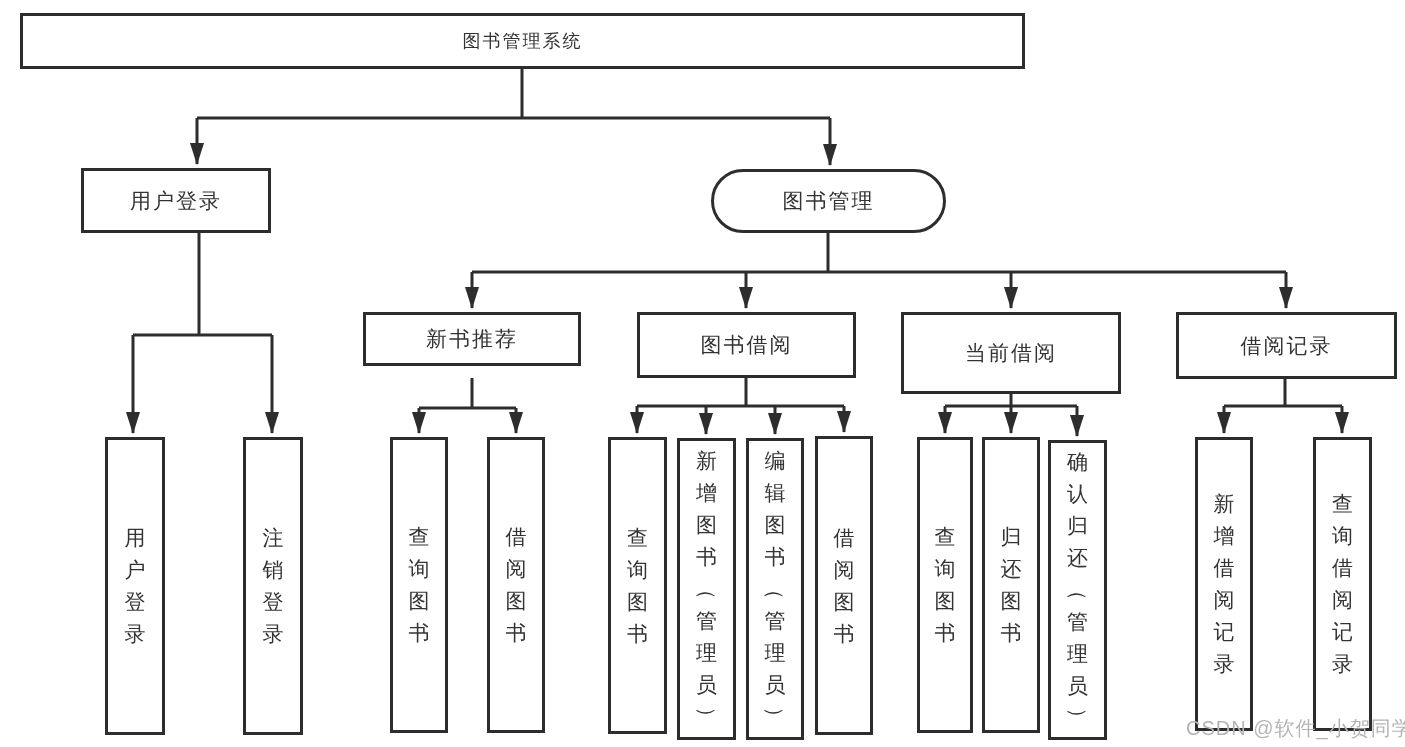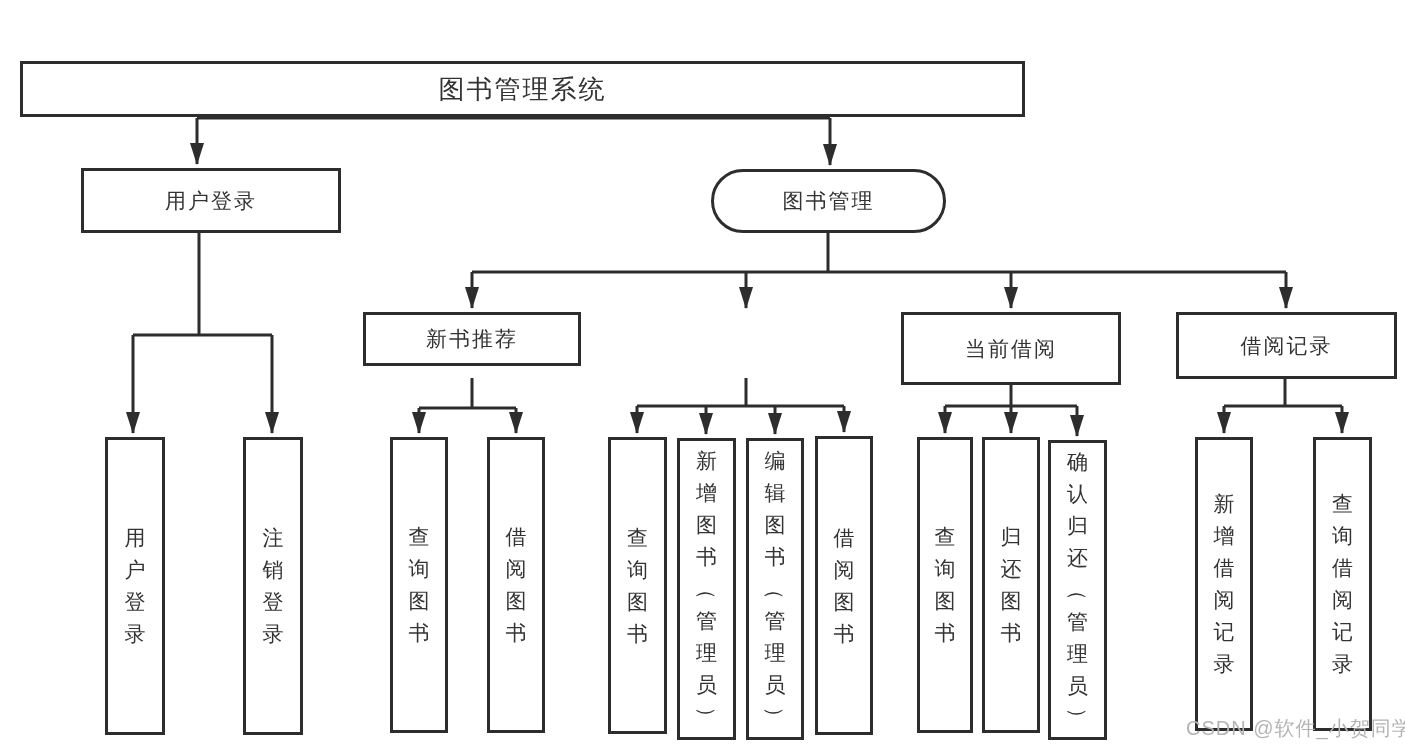--- a/index.html
+++ b/index.html
@@ -39,26 +39,26 @@
     display:flex;
     align-items:center;
     justify-content:center;
     height:32px;
     width:100%;
     font-size:21px;
     line-height:32px;
   }
   .vrot{transform:rotate(90deg);}
   
-  .b-root   {left:20px;  top:13px;  width:1005px; height:56px; font-size:26px;margin-top:48px;}
-  .b-login  {left:81px;  top:168px; width:260px;  height:65px;}
+  .b-root   {left:20px;  top:13px;  width:1005px; height:56px; font-size:18px;}
+  .b-login  {left:81px;  top:168px; width:190px;  height:65px;}
   .b-mgmt   {left:711px; top:169px; width:235px;  height:64px;border-radius:32px;}
   .b-rec    {left:363px; top:312px; width:218px;  height:54px;}
   .b-borrow {left:637px; top:312px; width:219px;  height:66px;}
-  .b-current{left:901px; top:312px; width:220px;  height:73px;}
+  .b-current{left:901px; top:312px; width:220px;  height:82px;}
   .b-records{left:1176px;top:312px; width:221px;  height:67px;text-align:center;}
   
   .v-a1{left:105px; top:437px; width:60px; height:298px;}
   .v-a2{left:243px; top:437px; width:60px; height:298px;}
   .v-b1{left:390px; top:437px; width:58px; height:296px;}
   .v-b2{left:487px; top:437px; width:58px; height:296px;}
   .v-c1{left:608px; top:437px; width:59px; height:297px;}
   .v-c2{left:677px; top:438px; width:59px; height:302px;}
   .v-c3{left:746px; top:438px; width:58px; height:302px;}
   .v-c4{left:815px; top:436px; width:58px; height:299px;}
@@ -130,20 +130,21 @@
       <line x1="1342" y1="406" x2="1342" y2="433" marker-end="url(#arrow)"></line>
     </g>
   </svg>
 
   <div class="node b-root">图书管理系统</div>
 
   <div class="node b-login">用户登录</div>
   <div class="node b-mgmt">图书管理</div>
 
   <div class="node b-rec">新书推荐</div>
+  <div class="node b-borrow">图书借阅</div>
   <div class="node b-current">当前借阅</div>
   <div class="node b-records">借阅记录</div>
 
   <div class="node vbox v-a1">
       <span class="vchar">用</span>
       <span class="vchar">户</span>
       <span class="vchar">登</span>
       <span class="vchar">录</span>
     </div>
   <div class="node vbox v-a2">

